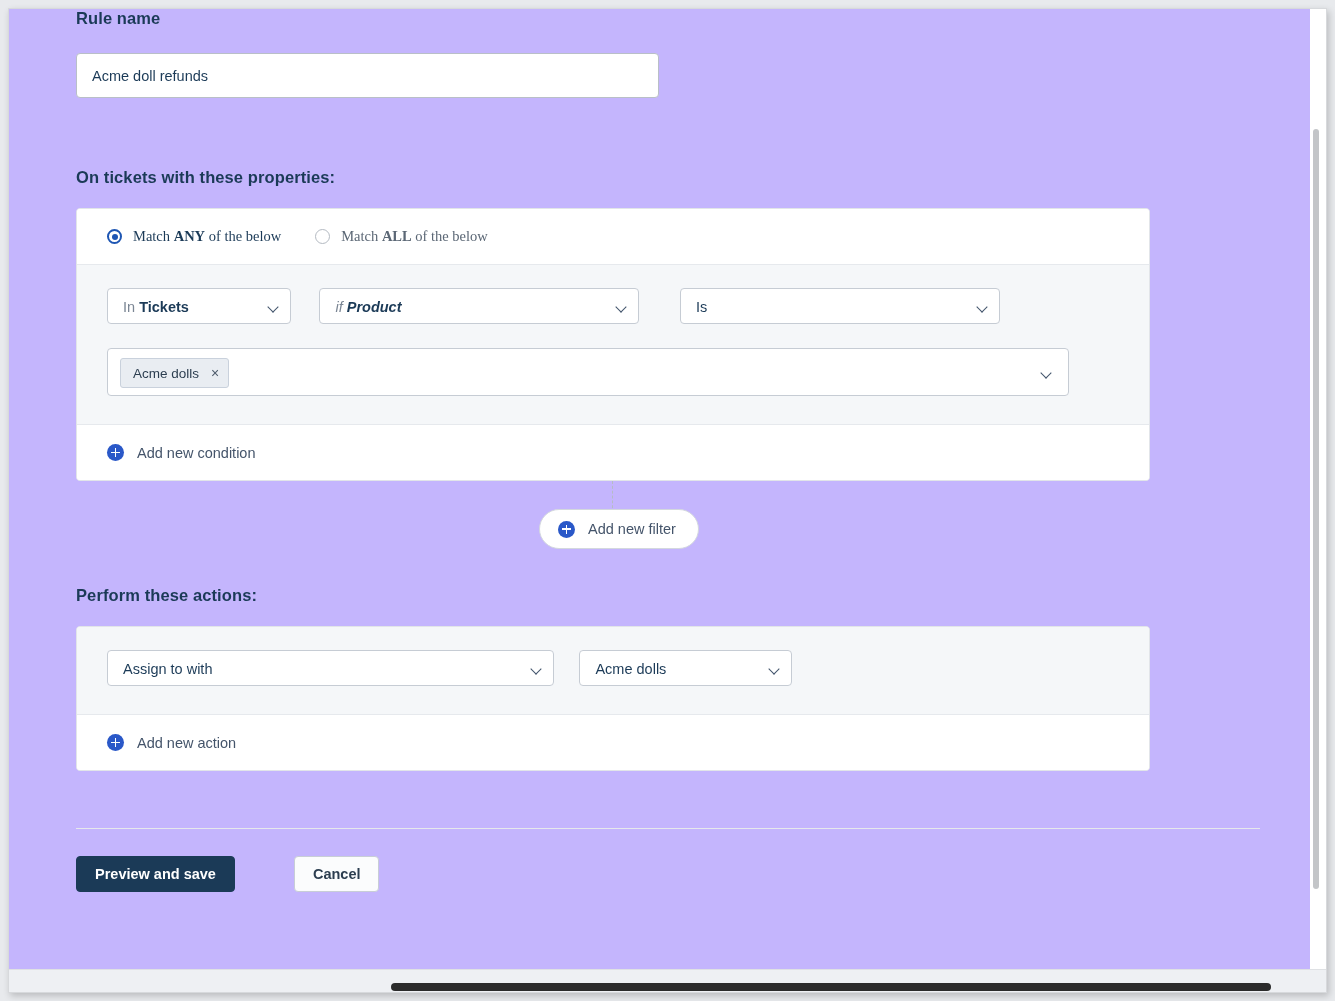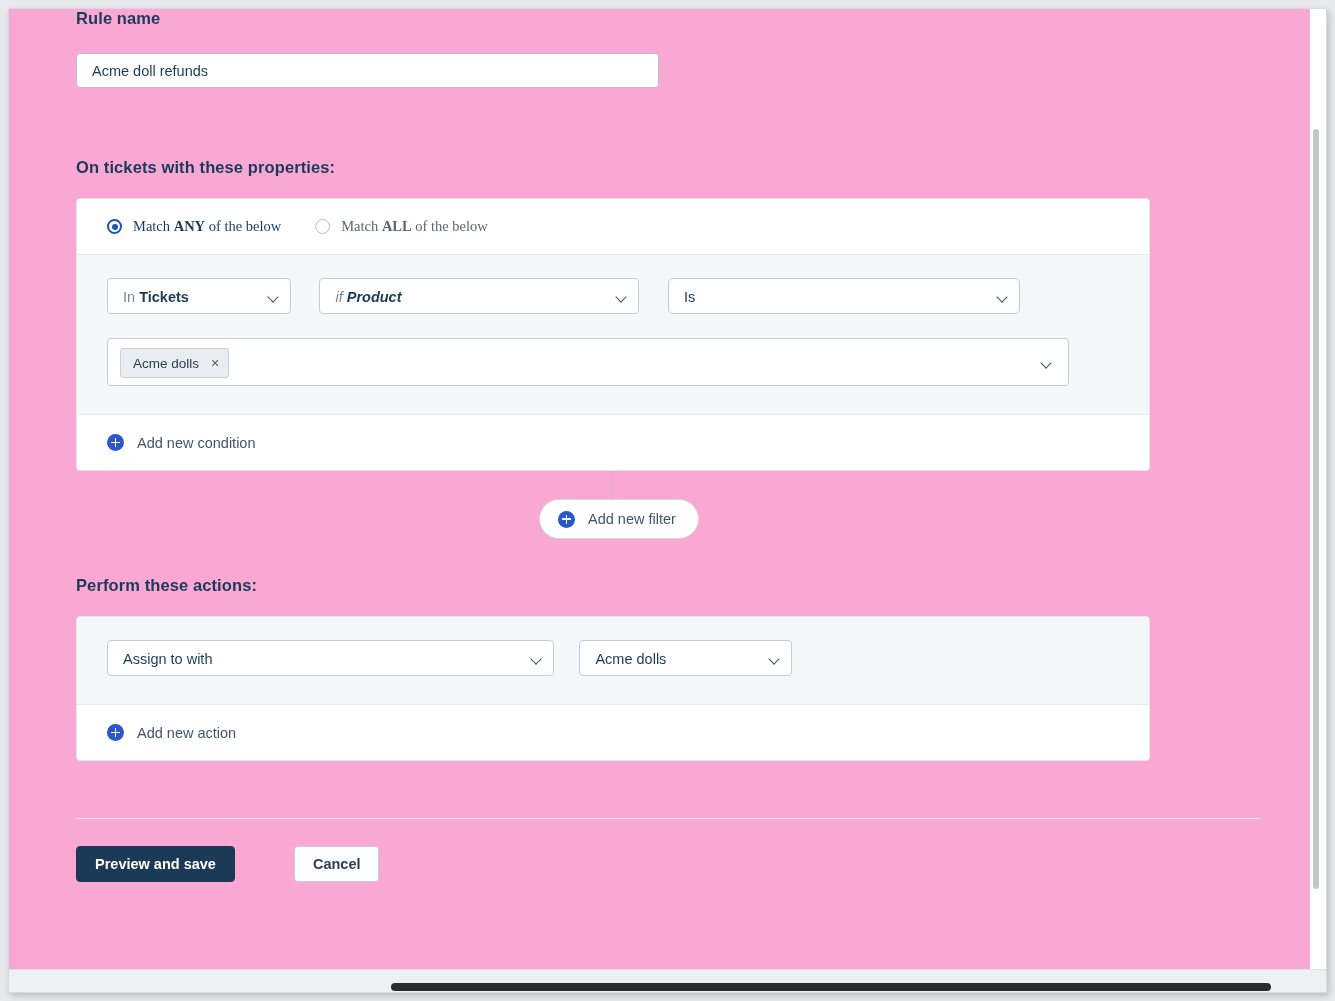--- a/index.html
+++ b/index.html
@@ -20,21 +20,21 @@
     background: #ffffff;
     border: 1px solid #d7d9dc;
     box-shadow: 2px 3px 7px rgba(0,0,0,0.20);
     overflow: hidden;
   }
   #page-canvas {
     position: absolute;
     left: 0; top: 0;
     width: 1310px;
     height: 962px;
-    background: #f9a8d4;
+    background: #c4b5fd;
     overflow: hidden;
   }
   #content {
     position: absolute;
     left: 67px; top: 0;
     width: 1200px;
   }
 
   
   #vscroll-track {
@@ -72,21 +72,21 @@
     color: #1b3a57;
     letter-spacing: .1px;
   }
 
   
   #rule-name-label { margin-top: 57px; }
   #rule-name-input {
     display: block;
     margin-top: 25px;
     width: 583px;
-    height: 35px;
+    height: 45px;
     padding: 0 15px;
     font-family: "Liberation Sans", sans-serif;
     font-size: 14.5px;
     color: #1b3a57;
     background: #ffffff;
     border: 1px solid #b9bfc7;
     border-radius: 4px;
     outline: none;
   }
 
@@ -195,21 +195,21 @@
     position: absolute;
     left: 0; top: 0;
     width: 7px; height: 7px;
     border-right: 1.6px solid #42546b;
     border-bottom: 1.6px solid #42546b;
     transform: rotate(45deg);
   }
 
   #sel-scope   { width: 184px; }
   #sel-field   { width: 320px; margin-left: 24px; font-style: italic; }
-  #sel-operator{ width: 352px; margin-left: 24px; }
+  #sel-operator{ width: 320px; margin-left: 36px; }
 
   
   #value-box {
     position: relative;
     margin-top: 24px;
     width: 962px;
     height: 48px;
     background: #ffffff;
     border: 1px solid #c6ccd4;
     border-radius: 4px;

